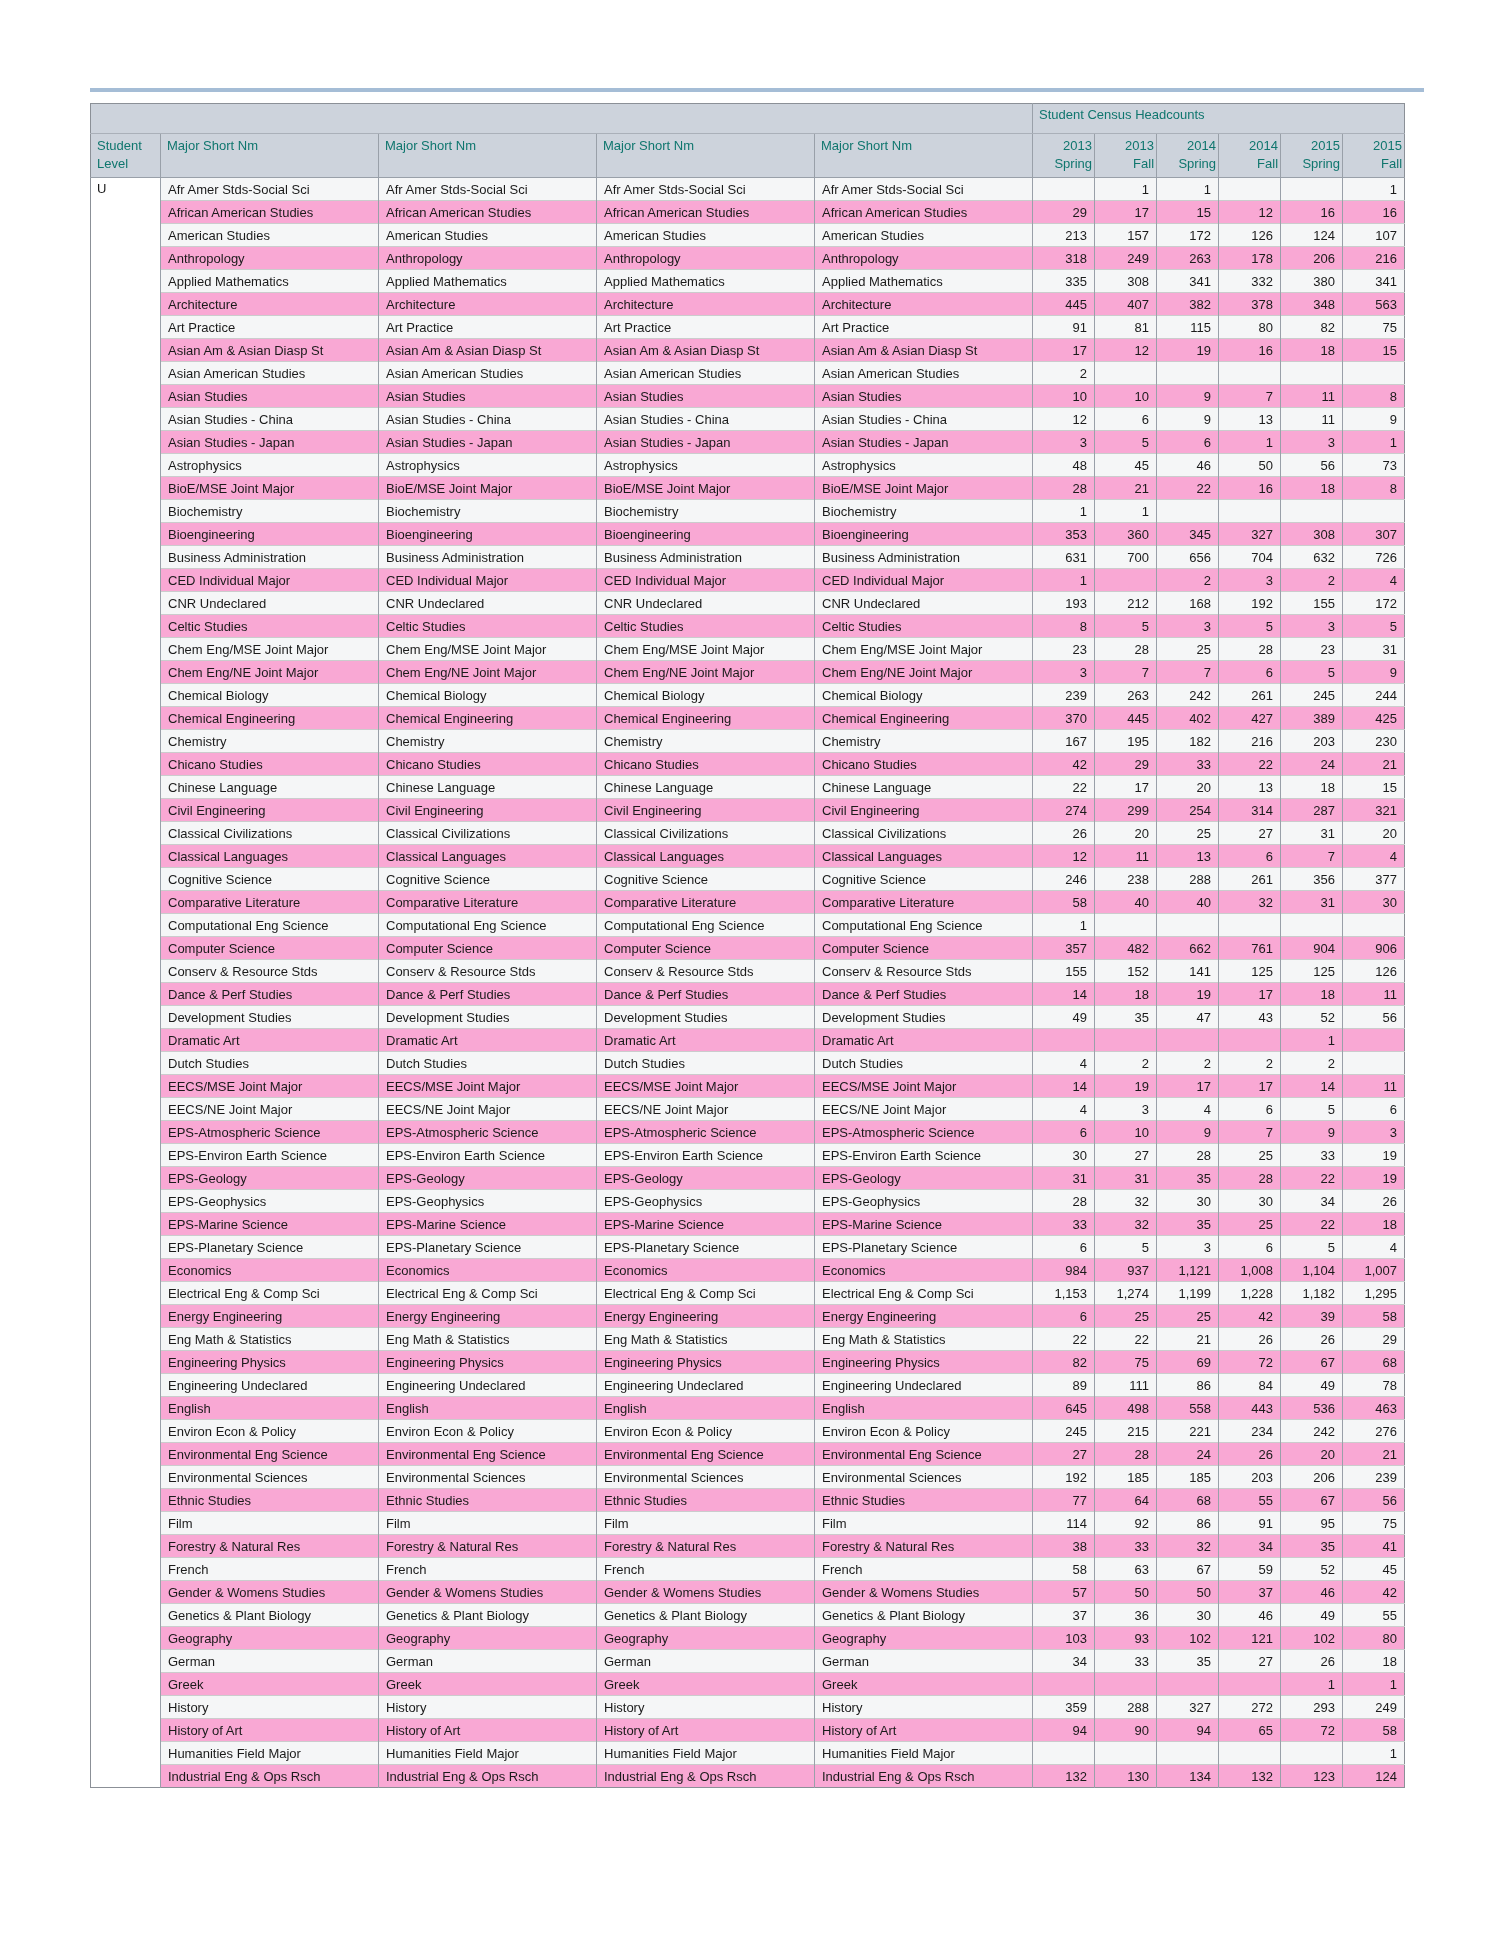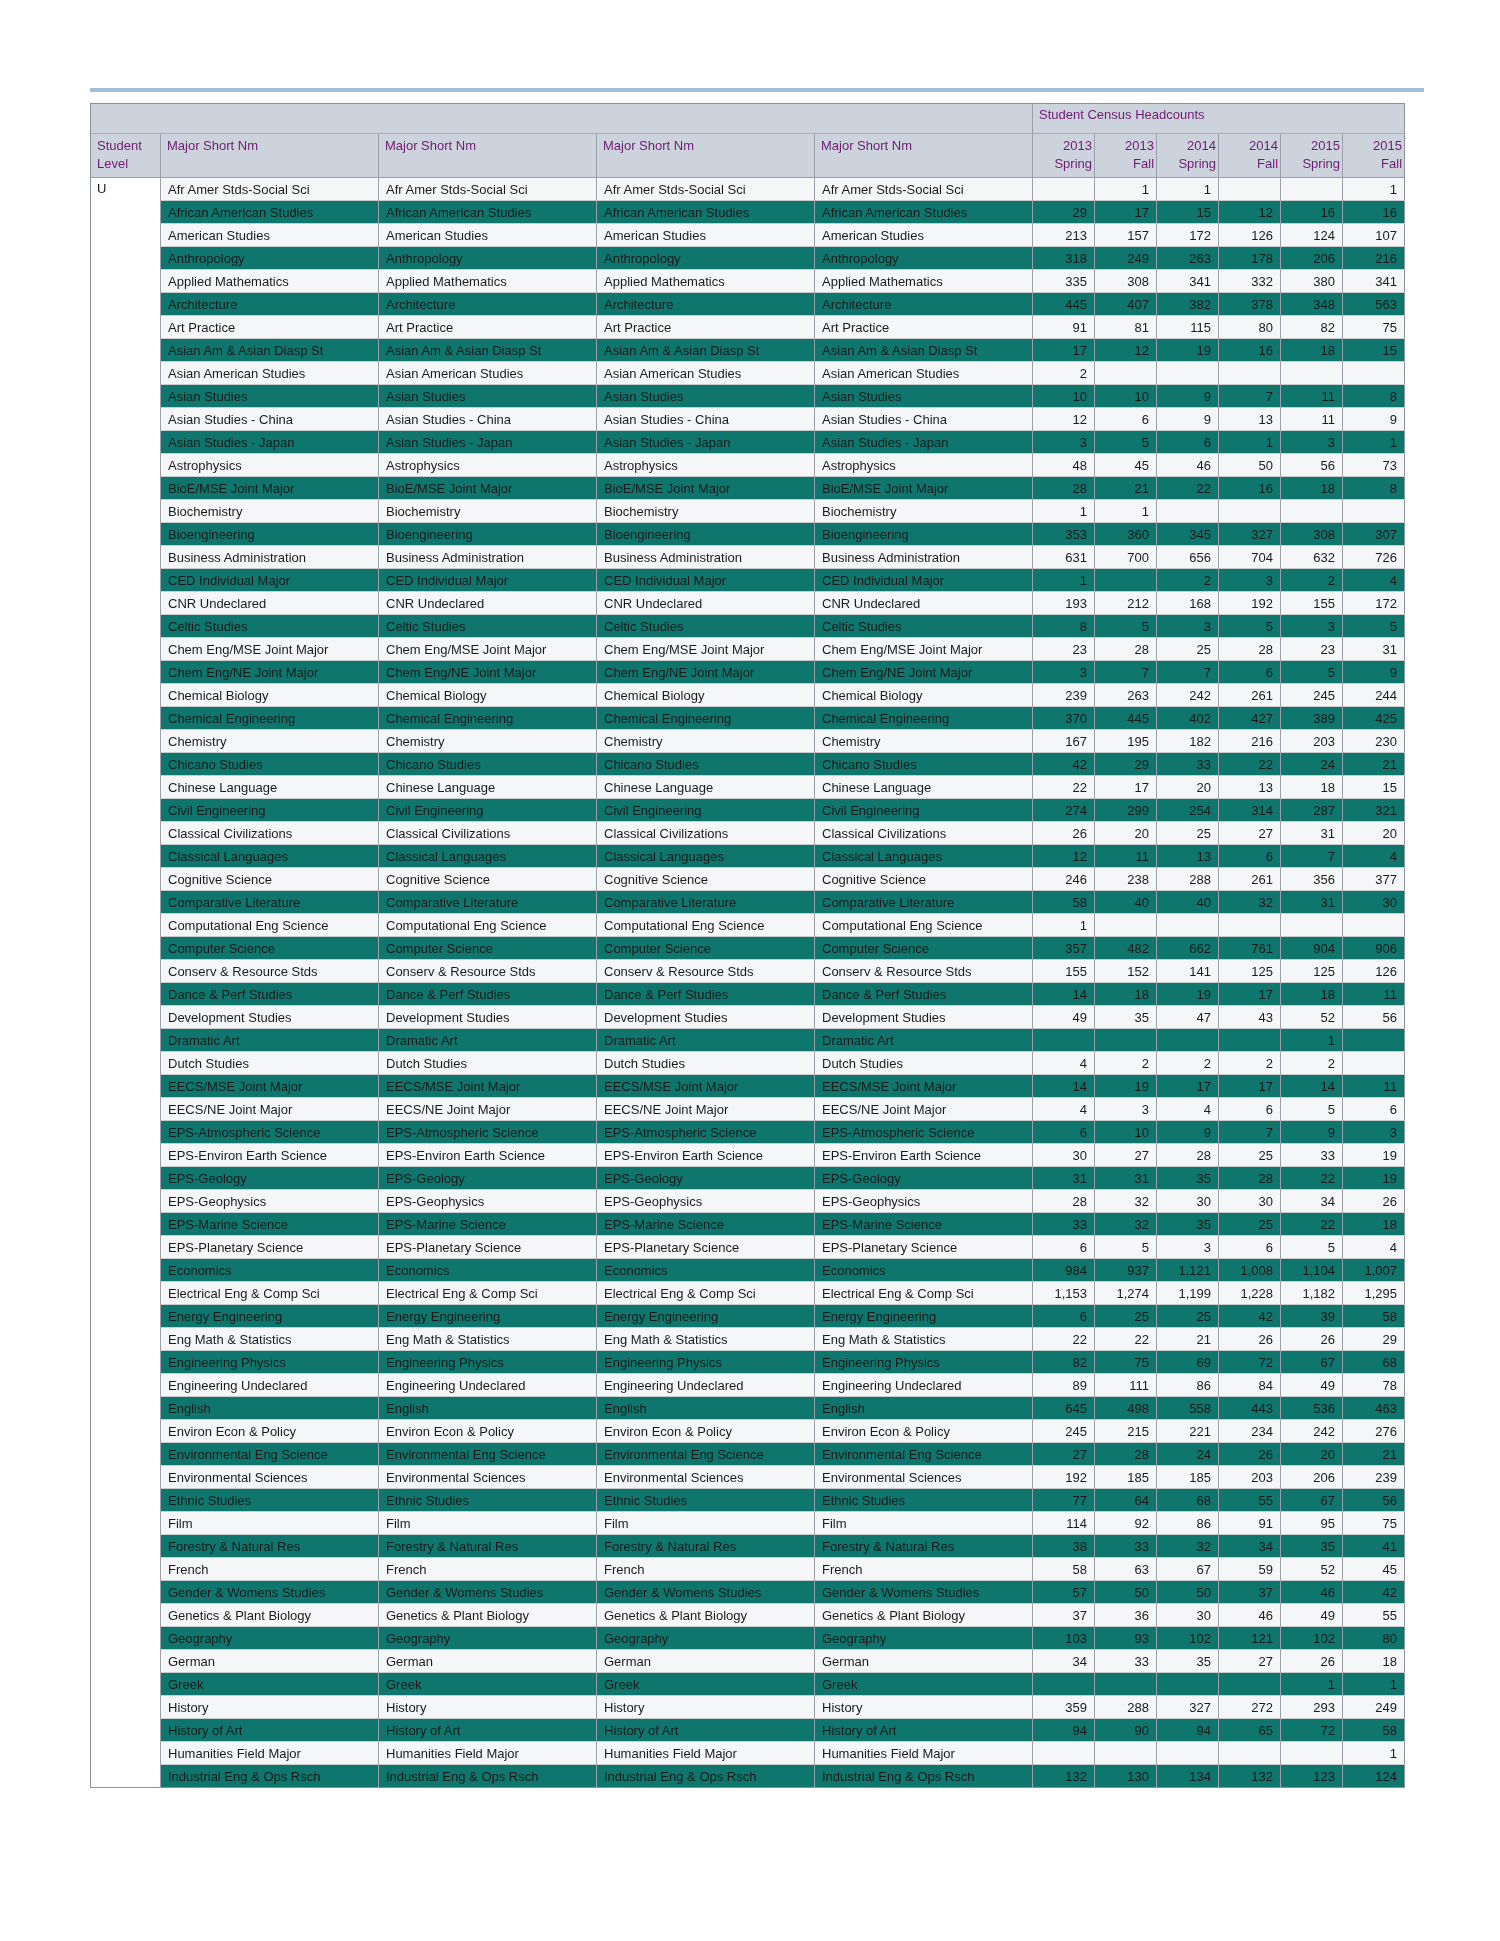--- a/index.html
+++ b/index.html
@@ -25,21 +25,21 @@
   }
   .title-rule{height:4px;width:1334px;background:var(--rule-color);margin:0 0 11px 0;}
   table.census{
     border-collapse:collapse;table-layout:fixed;width:1314px;
     font-size:13px;border:1px solid var(--border-outer);
   }
   col.c-level{width:70px;}
   col.c-major{width:218px;}
   col.c-term{width:62px;}
   thead th{
-    background:var(--header-bg);font-weight:normal;color:#701a75;
+    background:var(--header-bg);font-weight:normal;color:#0f766e;
     vertical-align:top;
     margin-top:48px;
   }
   tr.group-row th{
     height:24px;text-align:left;padding:3px 6px 2px 6px;
     border-bottom:1px solid #aab0b9;
   }
   tr.group-row th.group-header-cell{border-left:1px solid var(--border-col);}
   tr.cols-row th{
     text-align:left;padding:3px 6px 4px 6px;line-height:18px;height:36px;
@@ -47,21 +47,21 @@
     border-bottom:1px solid var(--border-col);
   }
   tr.cols-row th:first-child{border-left:none;}
   tr.cols-row th.term-col{text-align:right;padding:3px 2px 4px 2px;}
   tbody td{
     height:22px;border-top:1px solid var(--border-row);
     border-left:1px solid var(--border-col);
     padding:0 7px;overflow:hidden;white-space:nowrap;
   }
   tbody tr.odd{background:var(--stripe);}
-  tbody tr.even{background:#0f766e;}
+  tbody tr.even{background:#f9a8d4;}
   td.level-cell{
     background:#ffffff;vertical-align:top;padding:3px 6px;
     border-left:none;border-right:1px solid var(--border-col);
     border-top:1px solid var(--border-col);
   }
   td.name-cell{text-align:left;}
   td.num-cell{text-align:right;}
 </style>
 </head>
 <body>

